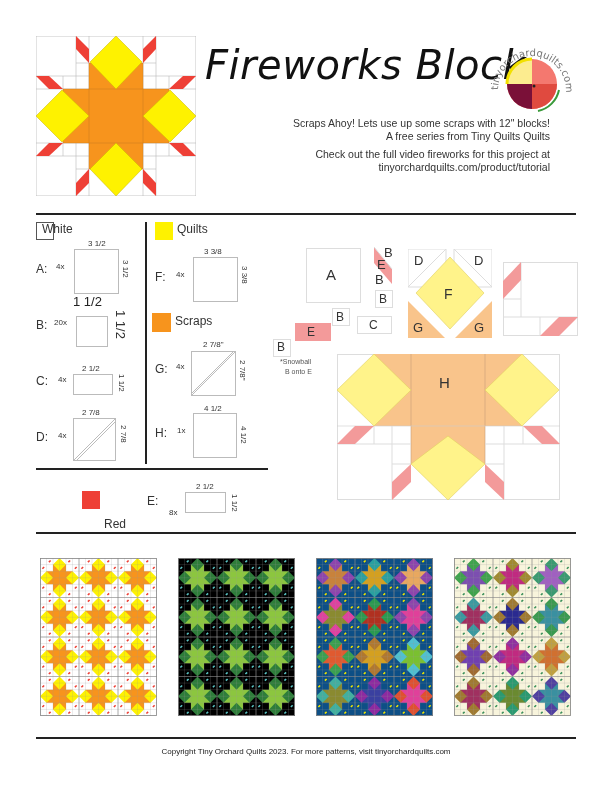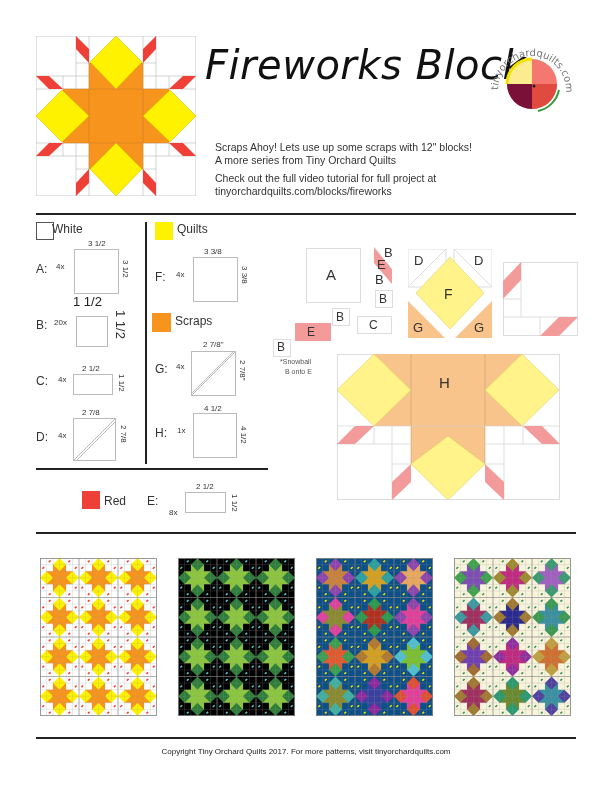--- a/index.html
+++ b/index.html
@@ -1,19 +1,19 @@
 <!DOCTYPE html>
 <html><head>
 <meta charset="utf-8">
 <style>
   html,body{margin:0;padding:0;background:#fff;}
   body{width:612px;height:792px;position:relative;overflow:hidden;font-family:"Liberation Sans",sans-serif;color:#222;}
   .abs{position:absolute;}
   .title{left:205px;top:42px;font-family:"DejaVu Sans",sans-serif;font-size:40px;font-weight:300;letter-spacing:0.5px;color:#111;font-style:italic;}
-  .sub{left:215px;width:335px;text-align:left;font-size:10.5px;color:#333;line-height:13px;margin-top:24px;}
+  .sub{left:215px;width:335px;text-align:right;font-size:10.5px;color:#333;line-height:13px;}
   .hr{background:#222;height:2px;}
   .vr{background:#222;width:2px;}
   .sw{width:18px;height:18px;border:1px solid #555;box-sizing:border-box;}
   .lbl{font-size:12px;color:#333;}
   .letter{font-size:12px;color:#333;}
   .qty{font-size:8px;color:#333;}
   .dim{font-size:8px;color:#333;}
   .dimv{font-size:8px;color:#333;writing-mode:vertical-rl;}
   .box{border:1px solid #bbb;box-sizing:border-box;background:#fff;}
   .footer{left:0;width:612px;top:747px;text-align:center;font-size:8px;color:#222;}
@@ -86,31 +86,31 @@
     <path d="M52,56 L27,56 A25,25 0 0,1 52,31 Z" fill="#fcec8f"></path>
     <path d="M52,56 L52,81 A25,25 0 0,1 27,56 Z" fill="#7a1038"></path>
     <path d="M52,56 L77,56 A25,25 0 0,1 52,81 Z" fill="#e04a3f"></path>
     <path d="M27,56 A25,25 0 0,1 52,31" fill="none" stroke="#f2e000" stroke-width="3"></path>
     <path d="M79,62 A27,27 0 0,1 58,83" fill="none" stroke="#3a9a3a" stroke-width="2"></path>
     <circle cx="54" cy="58" r="1.5" fill="#222"></circle>
   </svg>
 </div>
 
 <div class="abs sub" style="top:117px;">Scraps Ahoy!  Lets use up some scraps with 12" blocks!</div>
-<div class="abs sub" style="top:130px;">A more series from Tiny Orchard Quilts</div>
-<div class="abs sub" style="top:148px;">Check out the full video tutorial for full project at</div>
-<div class="abs sub" style="top:161px;">tinyorchardquilts.com/blocks/fireworks</div>
+<div class="abs sub" style="top:130px;">A free series from Tiny Quilts Quilts</div>
+<div class="abs sub" style="top:148px;">Check out the full video fireworks for this project at</div>
+<div class="abs sub" style="top:161px;">tinyorchardquilts.com/product/tutorial</div>
 
 <div class="abs hr" style="left:36px;top:213px;width:540px;"></div>
 
 <div class="abs vr" style="left:145px;top:222px;height:242px;"></div>
 <div class="abs hr" style="left:36px;top:468px;width:232px;height:1.5px;"></div>
 
 <div class="abs sw" style="left:36px;top:222px;"></div>
-<div class="abs lbl" style="left:52px;top:222px;">White</div>
+<div class="abs lbl" style="left:42px;top:222px;">White</div>
 
 <div class="abs letter" style="left:36px;top:262px;">A:</div>
 <div class="abs qty" style="left:56px;top:262px;">4x</div>
 <div class="abs dim" style="left:88px;top:239px;">3 1/2</div>
 <div class="abs box" style="left:74px;top:249px;width:45px;height:45px;"></div>
 <div class="abs dimv" style="left:121px;top:260px;">3 1/2</div>
 
 <div class="abs" style="left:73px;top:294px;font-size:13px;">1 1/2</div>
 <div class="abs letter" style="left:36px;top:318px;">B:</div>
 <div class="abs qty" style="left:54px;top:318px;text-align:center;">20x</div>
@@ -157,21 +157,21 @@
 </div>
 <div class="abs dimv" style="left:238px;top:360px;">2 7/8"</div>
 
 <div class="abs letter" style="left:155px;top:426px;">H:</div>
 <div class="abs qty" style="left:177px;top:426px;">1x</div>
 <div class="abs dim" style="left:204px;top:404px;">4 1/2</div>
 <div class="abs box" style="left:193px;top:413px;width:44px;height:45px;"></div>
 <div class="abs dimv" style="left:239px;top:426px;">4 1/2</div>
 
 <div class="abs sw" style="left:82px;top:491px;background:#ee4036;border:none;"></div>
-<div class="abs lbl" style="left:104px;top:494px;">Red</div>
+<div class="abs lbl" style="left:104px;top:517px;">Red</div>
 <div class="abs letter" style="left:147px;top:494px;">E:</div>
 <div class="abs qty" style="left:169px;top:508px;">8x</div>
 <div class="abs dim" style="left:196px;top:482px;">2 1/2</div>
 <div class="abs box" style="left:185px;top:492px;width:41px;height:21px;"></div>
 <div class="abs dimv" style="left:230px;top:494px;">1 1/2</div>
 
 <div class="abs box" style="left:306px;top:248px;width:55px;height:55px;border-color:#ddd;"></div>
 <div class="abs" style="left:326px;top:266px;font-size:15px;color:#333;">A</div>
 
 <div class="abs" style="left:374px;top:247px;">
@@ -1432,13 +1432,13 @@
       <line x1="78" y1="138.25" x2="117" y2="138.25" stroke="#999" stroke-width="0.2"></line>
       <line x1="104" y1="118.5" x2="104" y2="158" stroke="#999" stroke-width="0.2"></line>
       <line x1="78" y1="144.83333333333334" x2="117" y2="144.83333333333334" stroke="#999" stroke-width="0.2"></line>
       <line x1="110.5" y1="118.5" x2="110.5" y2="158" stroke="#999" stroke-width="0.2"></line>
       <line x1="78" y1="151.41666666666666" x2="117" y2="151.41666666666666" stroke="#999" stroke-width="0.2"></line>
       <rect x="0.5" y="0.5" width="116" height="157" fill="none" stroke="#888" stroke-width="0.8"></rect>
     </svg>
 </div>
 
 <div class="abs hr" style="left:36px;top:737px;width:540px;"></div>
-<div class="abs footer">Copyright Tiny Orchard Quilts 2017.  For more patterns, visit tinyorchardquilts.com</div>
+<div class="abs footer">Copyright Tiny Orchard Quilts 2023.  For more patterns, visit tinyorchardquilts.com</div>
 
 </body></html>

